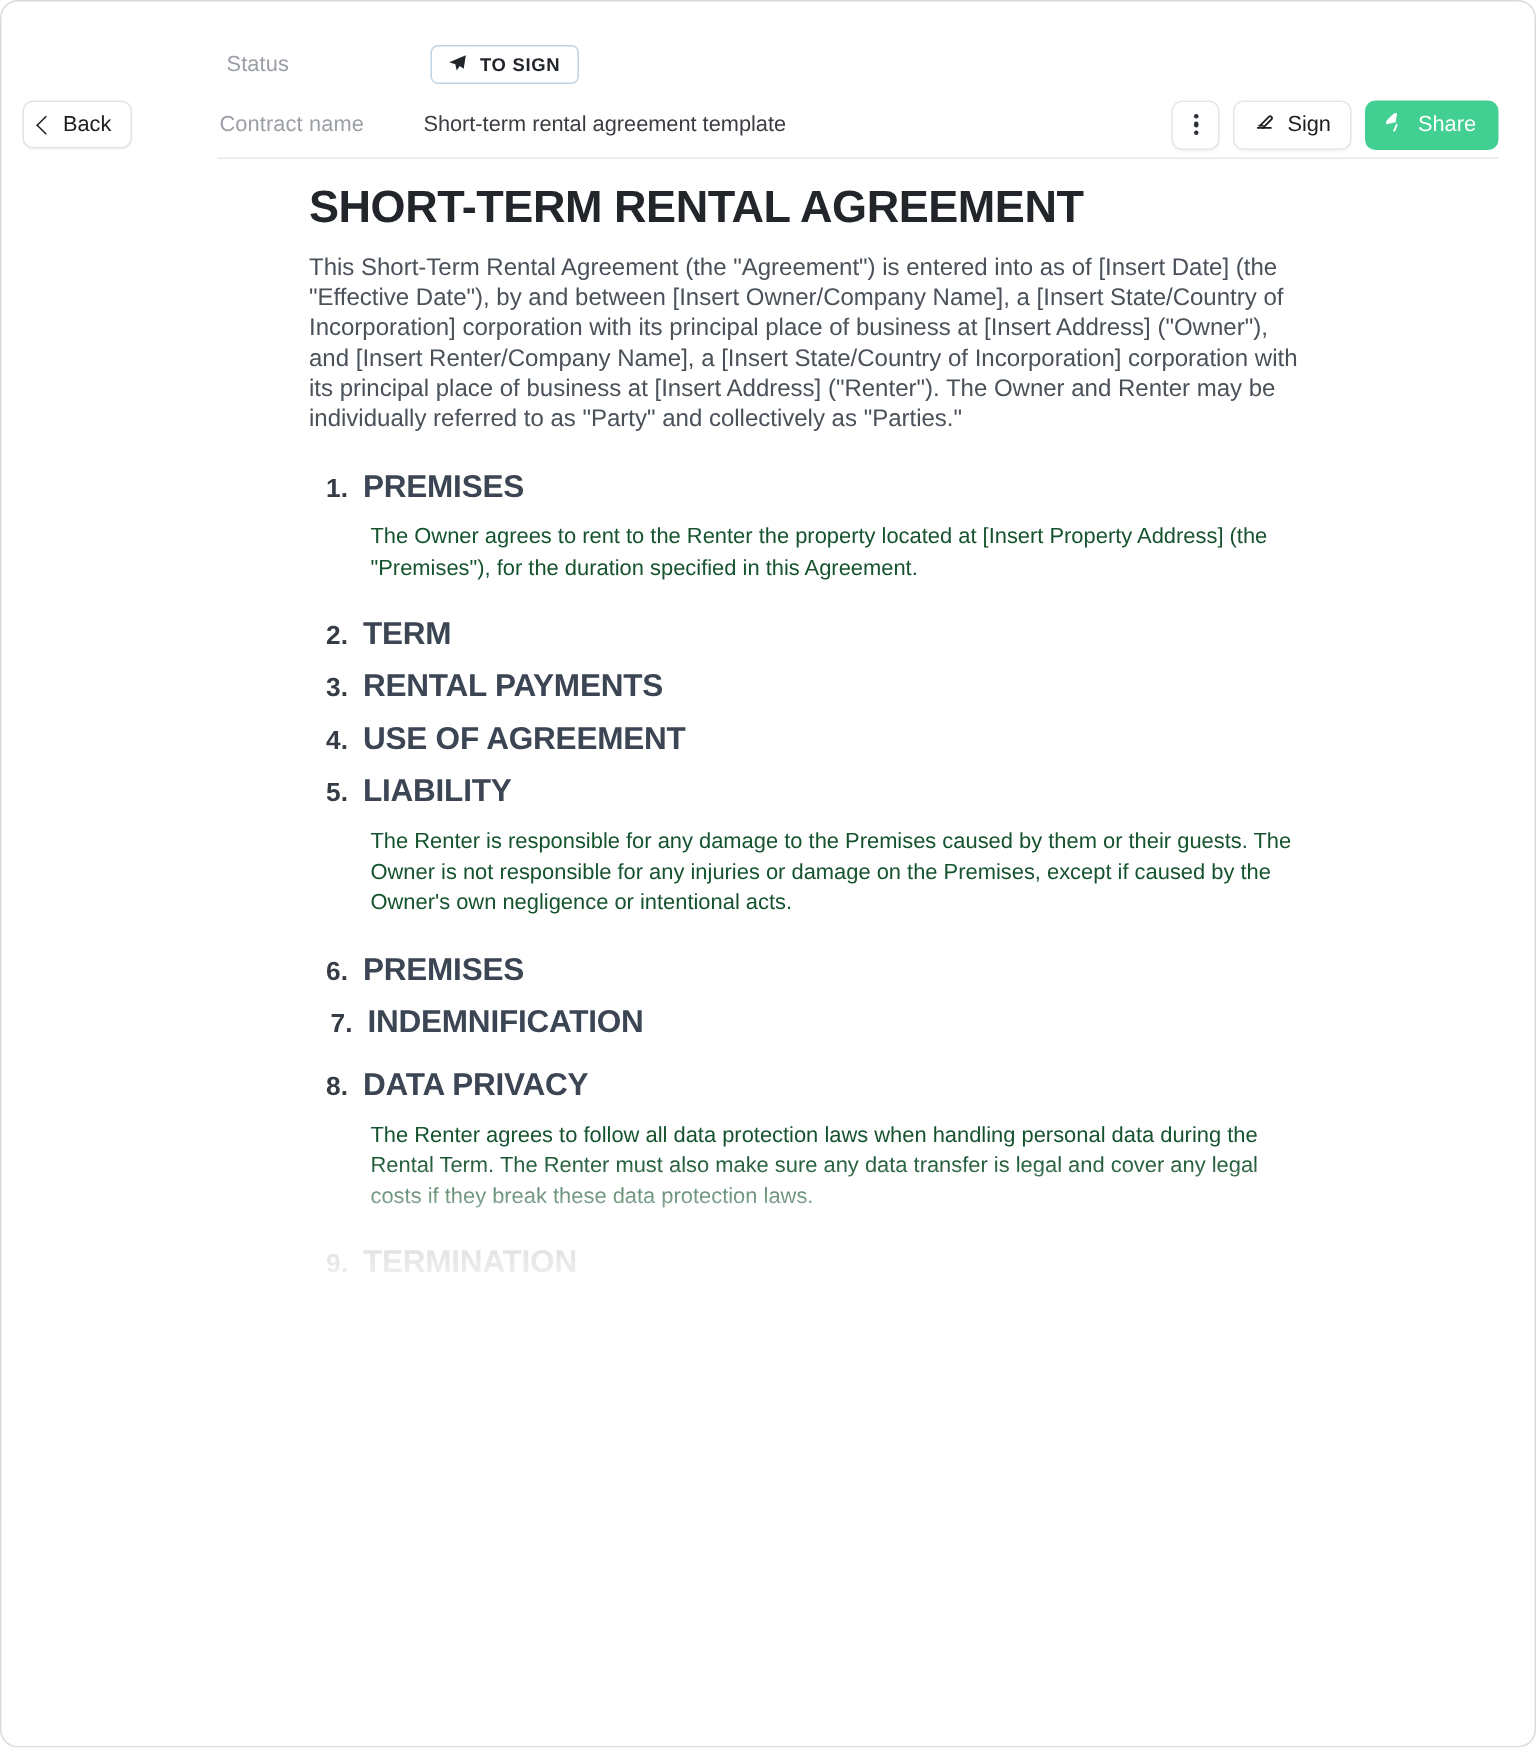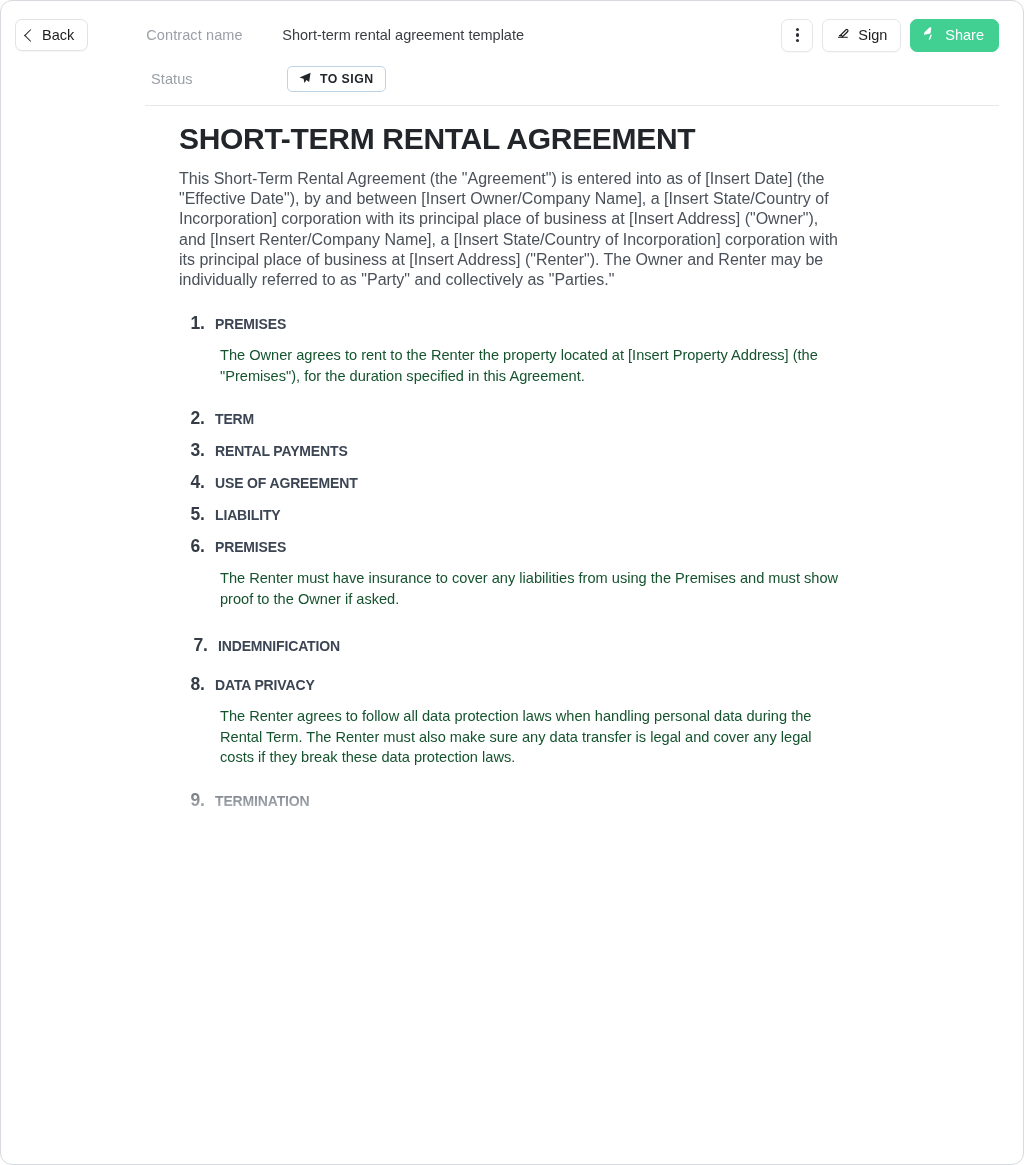--- a/index.html
+++ b/index.html
@@ -149,20 +149,21 @@
     top: 104px;
     height: 1px;
     background: #e6e8ea;
   }
 
   
   .doc-wrap {
     position: relative;
     height: 796px;
     overflow: hidden;
+    padding-left: 27px;
   }
 
   .doc {
     padding: 17px 155px 0 178px;
   }
 
   .doc-title {
     font-size: 30px;
     font-weight: bold;
     letter-spacing: -0.3px;
@@ -190,21 +191,21 @@
   .section-num {
     width: 26px;
     text-align: right;
     font-size: 17.5px;
     font-weight: bold;
     color: #353c45;
     flex: none;
   }
 
   .section-title {
-    font-size: 14px;
+    font-size: 21px;
     font-weight: bold;
     letter-spacing: -0.15px;
     color: #3c4553;
   }
 
   .section-body {
     margin-left: 41px;
     font-size: 14.6px;
     line-height: 20.5px;
     color: #14532d;
@@ -226,79 +227,79 @@
     background: linear-gradient(to bottom, rgba(255,255,255,0) 0%, rgba(255,255,255,0.82) 42%, #ffffff 78%);
     pointer-events: none;
   }
 </style>
 </head>
 <body>
 
 <div class="app-frame">
 
   <div class="header">
-
-    <div class="header-row">
-
-      <button class="back-button">
-        <span class="chevron-left"></span>
-        <span>Back</span>
-      </button>
-
-      <span class="meta-label">Contract name</span>
-
-      <span class="contract-name">Short-term rental agreement template</span>
-
-      <div class="header-actions">
-
-        <button class="icon-button">
-          <span class="dots">
-              <i></i>
-              <i></i>
-              <i></i>
-            </span>
-        </button>
-
-        <button class="sign-button">
-          <span>
-            <svg width="15" height="15" viewBox="0 0 24 24" fill="none" stroke="#1d1d1f" stroke-width="1.9" stroke-linecap="round">
-              <path d="M4 18h14"></path>
-              <path d="M6.5 15.5 16 6a2 2 0 0 1 2.8 2.8L9.3 18.3"></path>
-              <path d="M5.5 15.5h4"></path>
-            </svg>
-          </span>
-          <span>Sign</span>
-        </button>
-
-        <button class="share-button">
-          <span>
-            <svg width="15" height="15" viewBox="0 0 24 24" fill="#ffffff">
-              <path d="M13.4 2.6c-1.1-1.1-3.3-.4-5.3 1.6L3.6 8.7c-2 2-2.7 4.2-1.6 5.3l9.9-2.1 1.5-9.3z"></path>
-              <path d="M12.5 13.2 9 21.5l2.2.4 3-7.5z"></path>
-            </svg>
-          </span>
-          <span>Share</span>
-        </button>
-
-      </div>
-    </div>
 
     <div class="header-row second">
       <span style="width:78px;display:inline-block"></span>
       <span class="meta-label status-label">Status</span>
       <span class="status-badge">
         <span>
           <svg width="14" height="14" viewBox="0 0 24 24" fill="#22262b">
             <path d="M21.5 3 2.5 11.2l7 2.1 1.6 7.2 3.4-5.1 4.6 3.3z"></path>
           </svg>
         </span>
         <span>TO SIGN</span>
       </span>
     </div>
 
+    <div class="header-row">
+
+      <button class="back-button">
+        <span class="chevron-left"></span>
+        <span>Back</span>
+      </button>
+
+      <span class="meta-label">Contract name</span>
+
+      <span class="contract-name">Short-term rental agreement template</span>
+
+      <div class="header-actions">
+
+        <button class="icon-button">
+          <span class="dots">
+              <i></i>
+              <i></i>
+              <i></i>
+            </span>
+        </button>
+
+        <button class="sign-button">
+          <span>
+            <svg width="15" height="15" viewBox="0 0 24 24" fill="none" stroke="#1d1d1f" stroke-width="1.9" stroke-linecap="round">
+              <path d="M4 18h14"></path>
+              <path d="M6.5 15.5 16 6a2 2 0 0 1 2.8 2.8L9.3 18.3"></path>
+              <path d="M5.5 15.5h4"></path>
+            </svg>
+          </span>
+          <span>Sign</span>
+        </button>
+
+        <button class="share-button">
+          <span>
+            <svg width="15" height="15" viewBox="0 0 24 24" fill="#ffffff">
+              <path d="M13.4 2.6c-1.1-1.1-3.3-.4-5.3 1.6L3.6 8.7c-2 2-2.7 4.2-1.6 5.3l9.9-2.1 1.5-9.3z"></path>
+              <path d="M12.5 13.2 9 21.5l2.2.4 3-7.5z"></path>
+            </svg>
+          </span>
+          <span>Share</span>
+        </button>
+
+      </div>
+    </div>
+
     <div class="divider"></div>
   </div>
 
   <div class="doc-wrap">
     <div class="doc">
 
       <h1 class="doc-title">SHORT-TERM RENTAL AGREEMENT</h1>
 
       <p class="intro">This Short-Term Rental Agreement (the "Agreement") is entered into as of [Insert Date] (the "Effective Date"), by and between [Insert Owner/Company Name], a [Insert State/Country of Incorporation] corporation with its principal place of business at [Insert Address] ("Owner"), and [Insert Renter/Company Name], a [Insert State/Country of Incorporation] corporation with its principal place of business at [Insert Address] ("Renter"). The Owner and Renter may be individually referred to as "Party" and collectively as "Parties."</p>
 
@@ -329,28 +330,28 @@
           <span class="section-num">4.</span>
           <span class="section-title">USE OF AGREEMENT</span>
         </div>
       </div>
 
       <div class="section s5">
         <div class="section-head">
           <span class="section-num">5.</span>
           <span class="section-title">LIABILITY</span>
         </div>
+        <p class="section-body">The Renter is responsible for any damage to the Premises caused by them or their guests. The Owner is not responsible for any injuries or damage on the Premises, except if caused by the Owner's own negligence or intentional acts.</p>
       </div>
 
       <div class="section s6">
         <div class="section-head">
           <span class="section-num">6.</span>
           <span class="section-title">PREMISES</span>
         </div>
-        <p class="section-body">The Renter must have insurance to cover any liabilities from using the Premises and must show proof to the Owner if asked.</p>
       </div>
 
       <div class="section s7">
         <div class="section-head">
           <span class="section-num">7.</span>
           <span class="section-title">INDEMNIFICATION</span>
         </div>
       </div>
 
       <div class="section s8">

